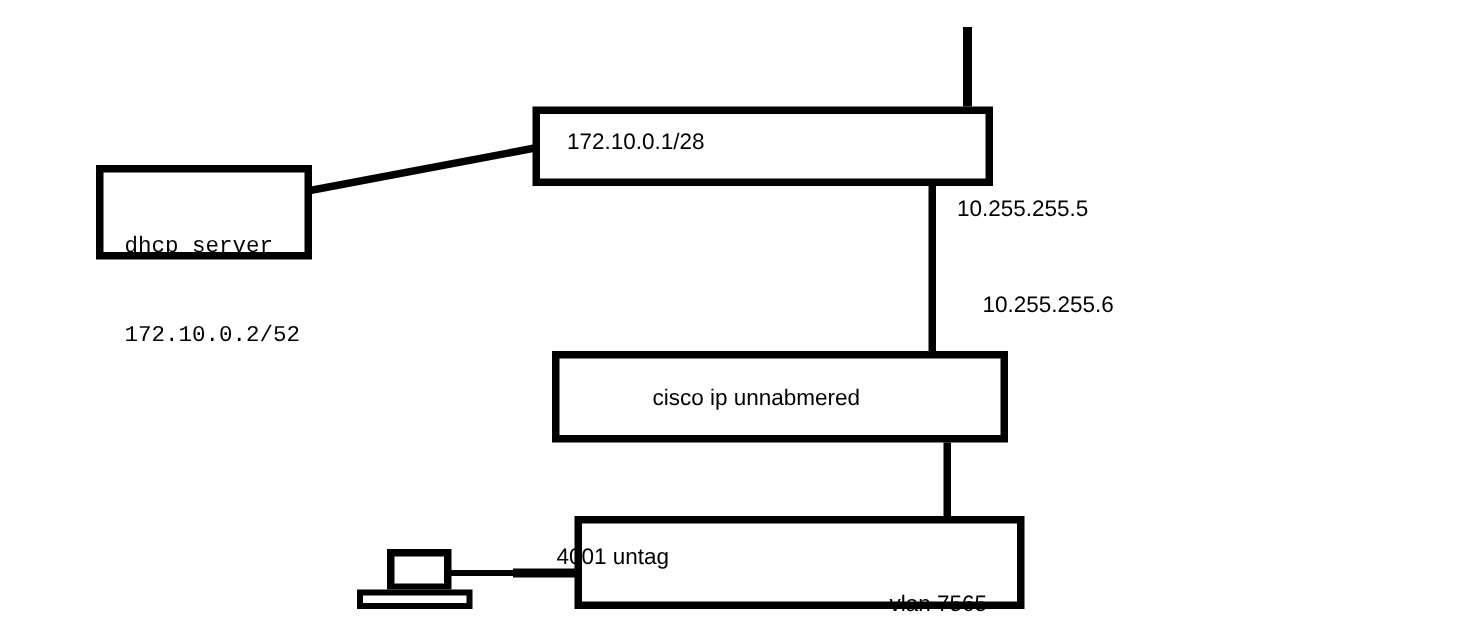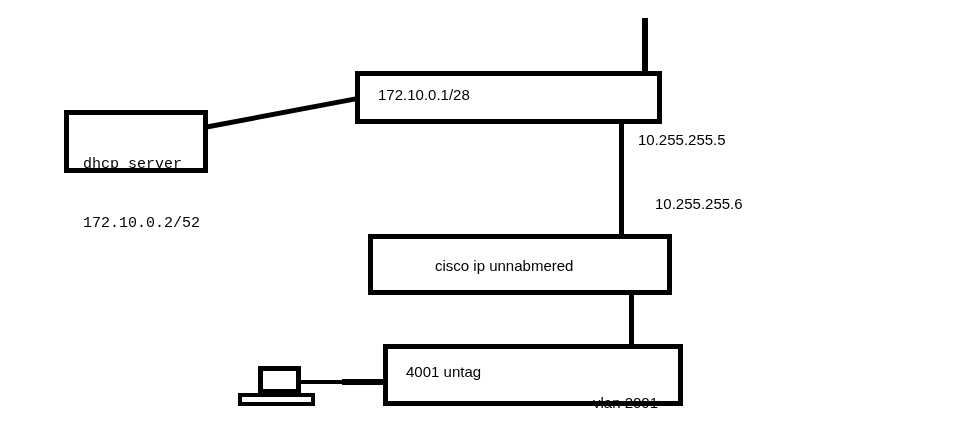--- a/index.html
+++ b/index.html
@@ -65,21 +65,21 @@
   .trunk-link   { left: 629px; top: 295px; width: 5px; height: 57px; }
   .trunk-dot {
     position: absolute;
     left: 628px; top: 347px;
     width: 7px; height: 7px;
     border-radius: 50%;
     background: var(--ink);
   }
   
   .switch-box   { left: 383px; top: 344px; width: 300px; height: 62px; }
-  .port-label   { left: 406px; top: 362px; }
+  .port-label   { left: 371px; top: 362px; }
   .vlan-label   { left: 593px; top: 353px; line-height: 20px; }
   
   .pc-monitor   { position: absolute; left: 258px; top: 366px; width: 43px; height: 28px;
                   border: 5px solid var(--ink); background: var(--background); }
   .pc-base      { position: absolute; left: 238px; top: 393px; width: 77px; height: 13px;
                   border: 4px solid var(--ink); background: var(--background); }
   .pc-link-thin  { left: 299px; top: 380px; width: 60px; height: 4px; }
   .pc-link-thick { left: 342px; top: 379px; width: 44px; height: 6px; }
 </style>
 </head>
@@ -107,21 +107,21 @@
 
   <div class="box cisco-box"></div>
   <div class="label cisco-label">cisco ip unnabmered</div>
 
   <div class="line trunk-link"></div>
   <div class="trunk-dot"></div>
 
   <div class="box switch-box"></div>
   <div class="label port-label">4001 untag</div>
   <div class="label vlan-label">
-    <div>vlan 2001</div>
+    <div>vlan 7565</div>
     
   </div>
 
   <div class="pc-monitor"></div>
   <div class="pc-base"></div>
   <div class="line pc-link-thin"></div>
   <div class="line pc-link-thick"></div>
 
 </div>
 

